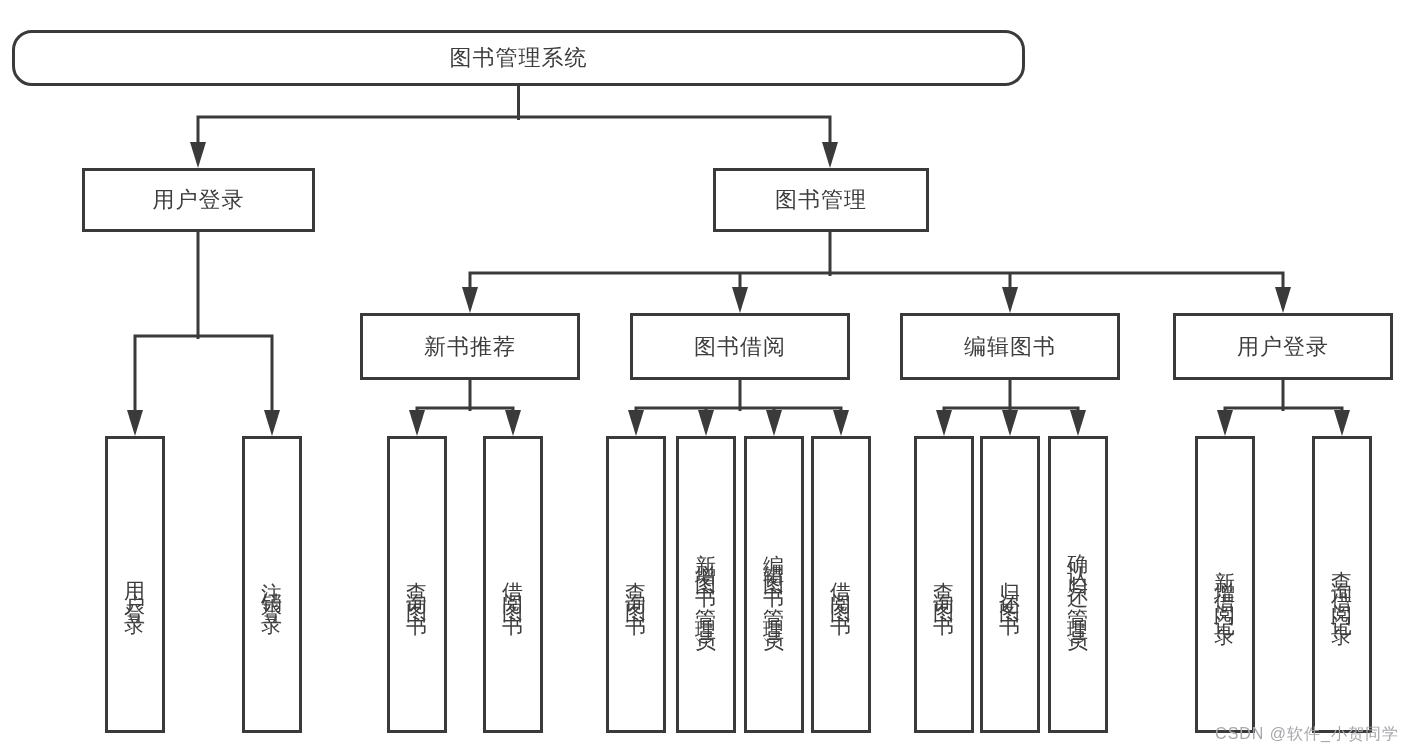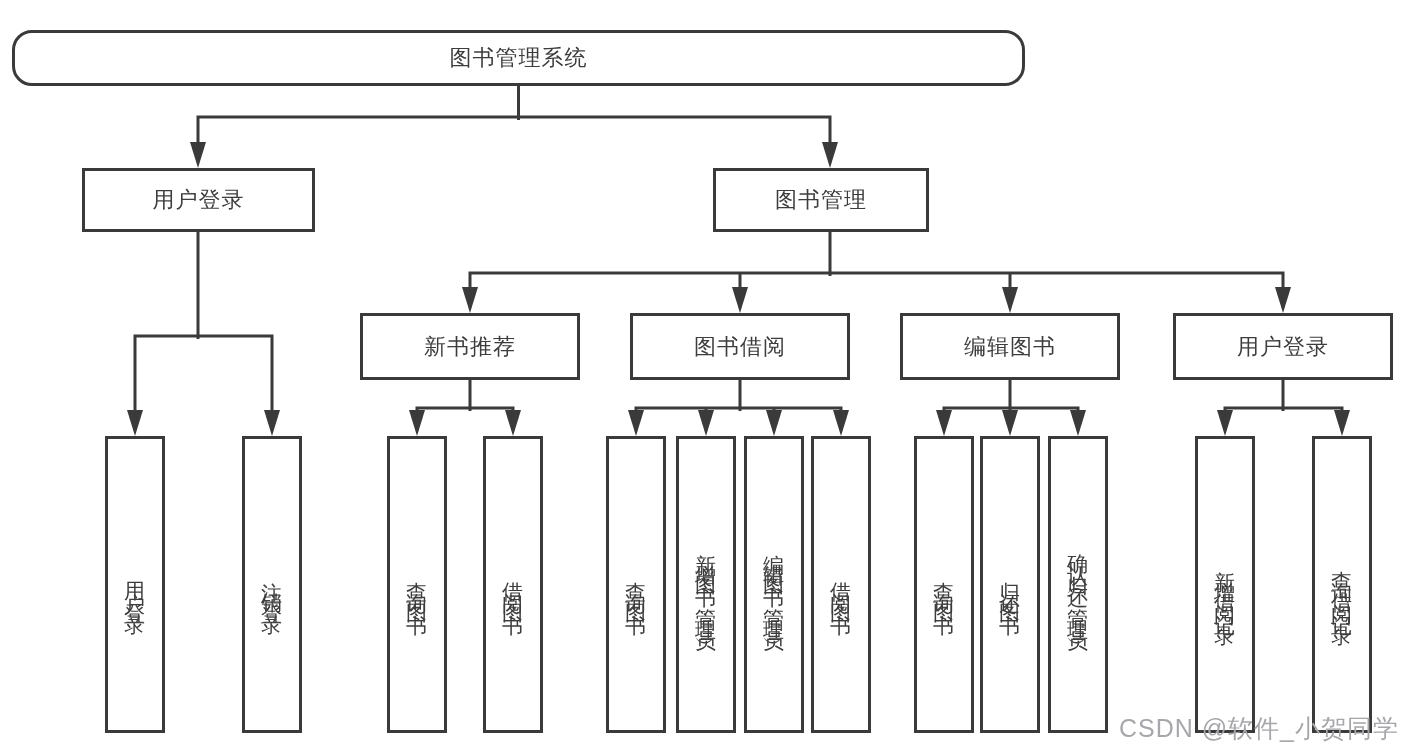--- a/index.html
+++ b/index.html
@@ -50,21 +50,21 @@
     text-orientation: mixed;
     font-size: 21px;
     letter-spacing: 11px;
     line-height: 1;
     padding-top: 4px;
   }
   .watermark {
     position: absolute;
     right: 6px;
     bottom: 2px;
-    font-size: 25px;
+    font-size: 16px;
     color: var(--watermark);
     z-index: 5;
     letter-spacing: 1px;
     white-space: nowrap;
   }
 </style>
 </head>
 <body>
 
 <div class="stage">

